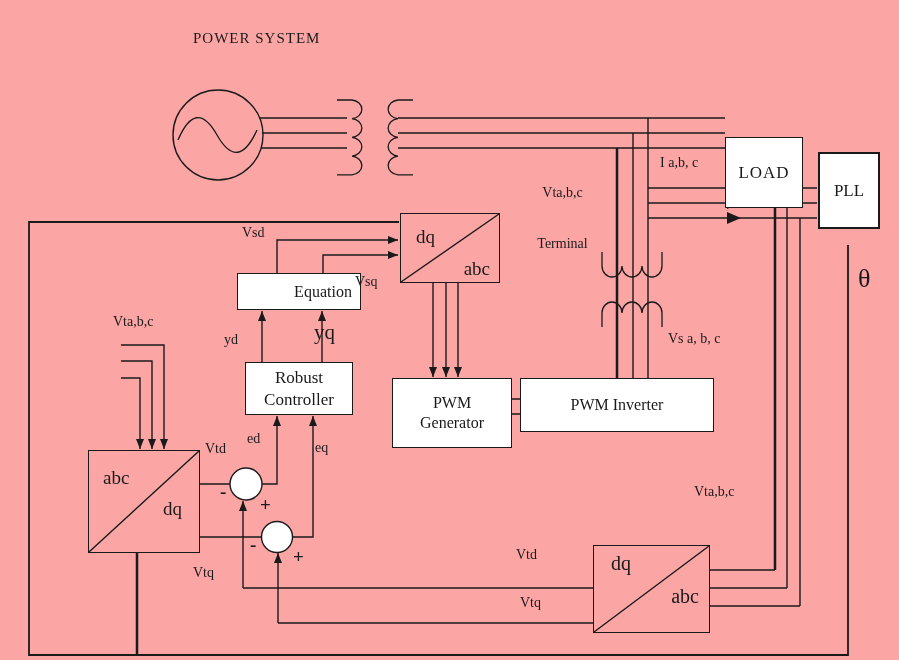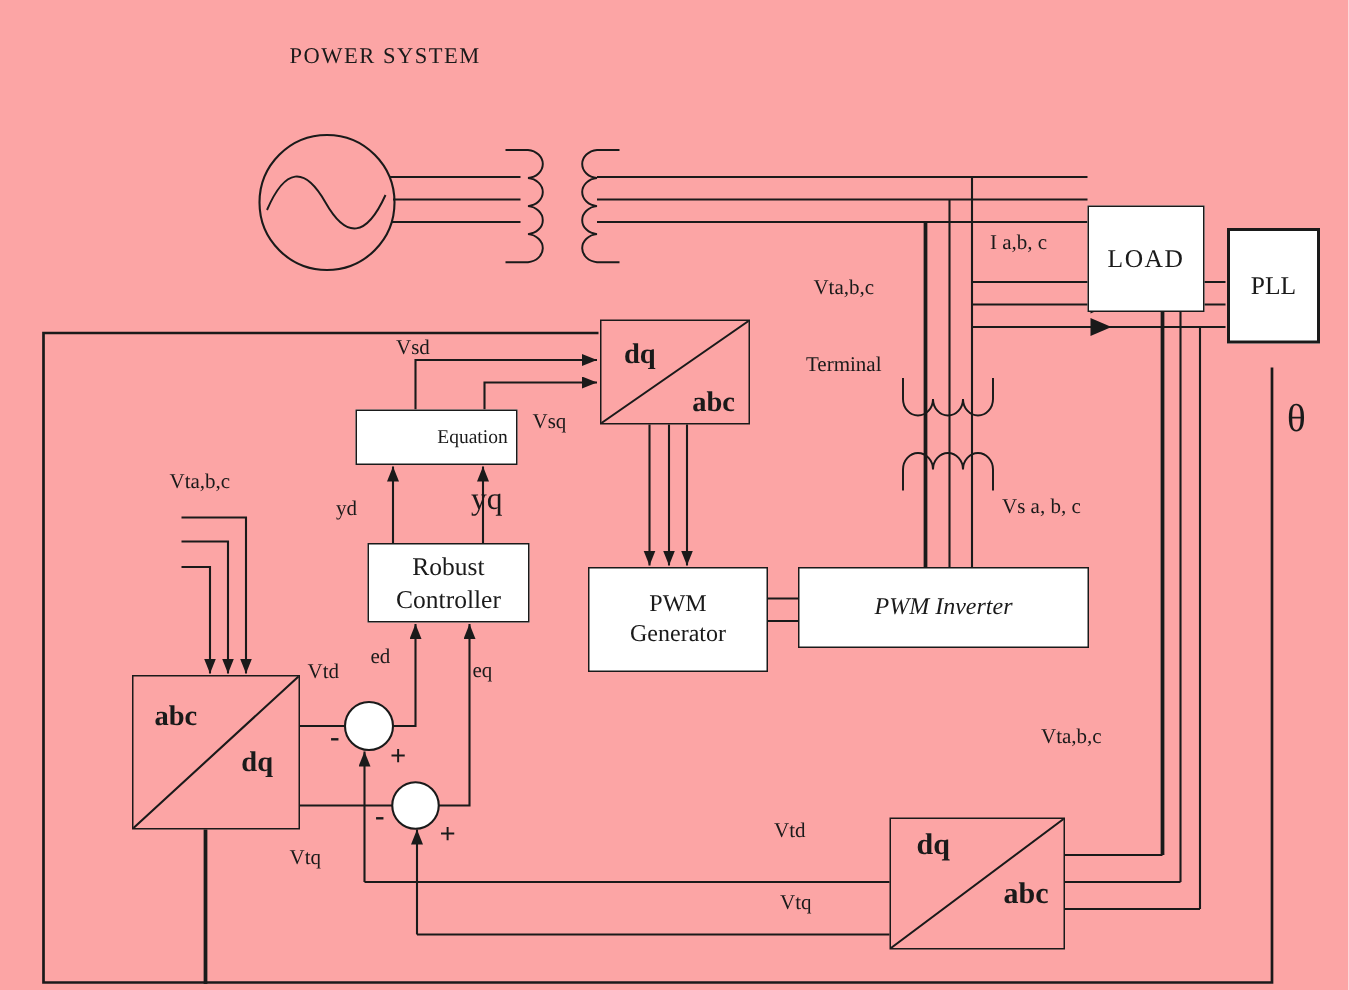--- a/index.html
+++ b/index.html
@@ -3,21 +3,21 @@
 <meta charset="utf-8">
 <style>
   html,body{margin:0;padding:0;background:#fff;}
   #stage{position:relative;width:899px;height:660px;background:#fca5a5;overflow:hidden;
          font-family:"Liberation Serif","DejaVu Serif",serif;color:#1a1a1a;}
   #wires{position:absolute;left:0;top:0;}
   .box{position:absolute;border:1.5px solid #1a1a1a;background:#fff;box-sizing:border-box;
        display:flex;flex-direction:column;align-items:center;justify-content:center;
        text-align:center;line-height:1.25;}
   .tblock{position:absolute;border:1.5px solid #1a1a1a;background:transparent;box-sizing:border-box;}
-  .tblock span{position:absolute;font-weight:bold;}
+  .tblock span{position:absolute;}
   .lbl{position:absolute;font-size:14px;white-space:pre;line-height:17px;}
   .sign{position:absolute;font-size:19px;font-weight:bold;line-height:14px;}
   .ctr{text-align:center;}
 </style>
 </head>
 <body>
 
 <div id="stage">
 
   <svg id="wires" width="899" height="660" viewBox="0 0 899 660">
@@ -84,35 +84,35 @@
   <span class="lbl" style="left:193px;top:30px;font-size:15px;letter-spacing:1px;">POWER SYSTEM</span>
 
   <div class="box" style="left:725px;top:97px;width:78px;height:71px;font-size:17px;letter-spacing:1px;margin-top:40px;">
     <span>LOAD</span>
   </div>
 
   <div class="box" style="left:818px;top:152px;width:62px;height:77px;font-size:17px;border-width:2px;">
     <span>PLL</span>
   </div>
 
-  <div class="box" style="left:237px;top:273px;width:108px;height:37px;font-size:13px;padding-left:48px;">
+  <div class="box" style="left:237px;top:273px;width:124px;height:37px;font-size:16px;padding-left:48px;">
     <span>Equation</span>
   </div>
 
   <div class="box" style="left:245px;top:362px;width:108px;height:53px;font-size:17px;">
     <span>Robust</span>
     <span>Controller</span>
   </div>
 
   <div class="box" style="left:392px;top:378px;width:120px;height:70px;font-size:16px;">
     <span>PWM</span>
     <span>Generator</span>
   </div>
 
-  <div class="box" style="left:532px;top:378px;width:194px;height:54px;font-size:16px;font-style:italic;">
+  <div class="box" style="left:520px;top:378px;width:194px;height:54px;font-size:16px;">
     <span>PWM Inverter</span>
   </div>
 
   <div class="tblock" style="left:400px;top:213px;width:100px;height:70px;font-size:19px;">
     <span style="left:15px;top:12px;">dq</span>
     <span style="right:9px;bottom:2px;">abc</span>
   </div>
 
   <div class="tblock" style="left:88px;top:450px;width:112px;height:103px;font-size:19px;">
     <span style="left:14px;top:16px;">abc</span>
@@ -129,21 +129,21 @@
     <div>Terminal</div>
   </div>
 
   <span class="lbl" style="left:660px;top:154px;">I a,b, c</span>
 
 
   <span class="lbl" style="left:668px;top:330px;">Vs a, b, c</span>
 
   <span class="lbl" style="left:858px;top:270px;font-size:26px;">θ</span>
 
-  <span class="lbl" style="left:242px;top:224px;margin-left:22px;">Vsd</span>
+  <span class="lbl" style="left:242px;top:224px;">Vsd</span>
   <span class="lbl" style="left:355px;top:273px;">Vsq</span>
 
   <span class="lbl" style="left:224px;top:331px;">yd</span>
   <span class="lbl" style="left:314px;top:324px;font-size:21px;">yq</span>
 
   <span class="lbl" style="left:247px;top:430px;">ed</span>
   <span class="lbl" style="left:315px;top:439px;">eq</span>
 
   <span class="lbl" style="left:205px;top:440px;">Vtd</span>
   <span class="lbl" style="left:193px;top:564px;">Vtq</span>

